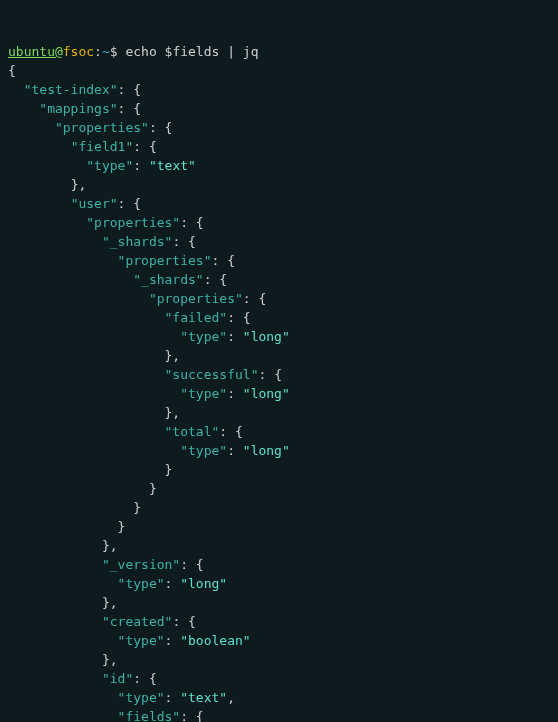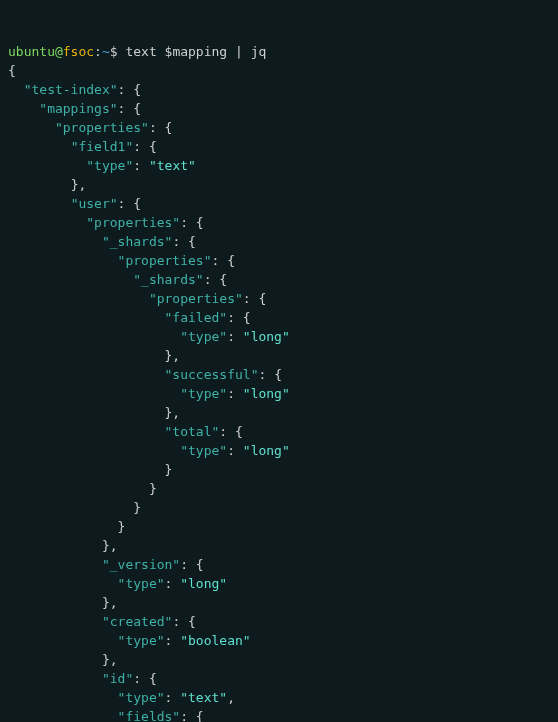--- a/index.html
+++ b/index.html
@@ -7,33 +7,33 @@
     padding: 4px 8px;
     background: #0d1b1e;
     font-family: "Menlo", "Consolas", "DejaVu Sans Mono", monospace;
     font-size: 13px;
     line-height: 19px;
     color: #d0d0d0;
     white-space: pre;
     width: 558px;
     box-sizing: border-box;
   }
-  .user  { color: #7fd85d; }
+  .user  { color: #7fd85d; text-decoration: underline; }
   .host  { color: #eab308; }
   .path  { color: #4aa3d6; }
   .cmd   { color: #d0d0d0; }
   .brace { color: #d0d0d0; }
   .key   { color: #3fb2a8; }
   .str   { color: #5fe0cf; }
   .punct { color: #d0d0d0; }
 </style>
 </head>
 <body>
 
-<div><span><span class="user">ubuntu</span><span class="user">@</span><span class="host">fsoc</span><span class="punct">:</span><span class="path">~</span><span class="punct">$ </span><span class="cmd">text $mapping | jq</span></span>
+<div><span><span class="user">ubuntu</span><span class="user">@</span><span class="host">fsoc</span><span class="punct">:</span><span class="path">~</span><span class="punct">$ </span><span class="cmd">echo $fields | jq</span></span>
 <span class="brace">{</span>
   <span class="key">"test-index"</span><span class="punct">: </span><span class="brace">{</span>
     <span class="key">"mappings"</span><span class="punct">: </span><span class="brace">{</span>
       <span class="key">"properties"</span><span class="punct">: </span><span class="brace">{</span>
         <span class="key">"field1"</span><span class="punct">: </span><span class="brace">{</span>
           <span class="key">"type"</span><span class="punct">: </span><span class="str">"text"</span>
         <span class="brace">},</span>
         <span class="key">"user"</span><span class="punct">: </span><span class="brace">{</span>
           <span class="key">"properties"</span><span class="punct">: </span><span class="brace">{</span>
             <span class="key">"_shards"</span><span class="punct">: </span><span class="brace">{</span>

